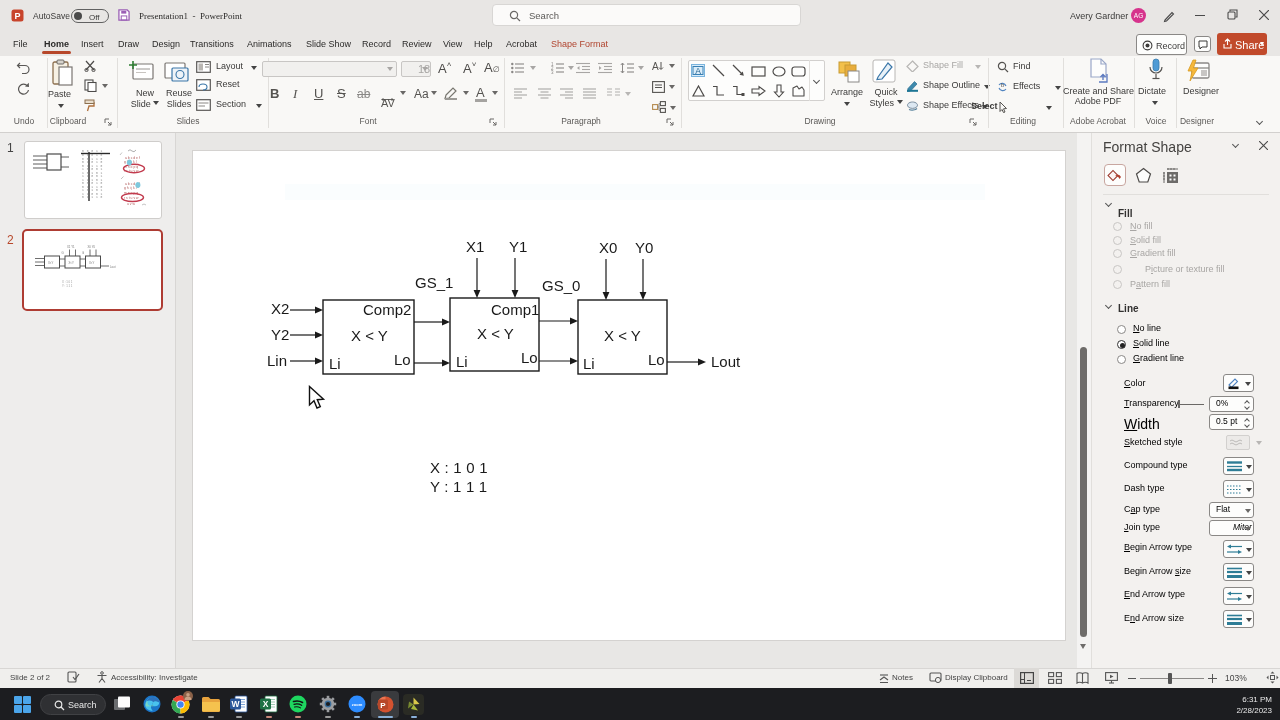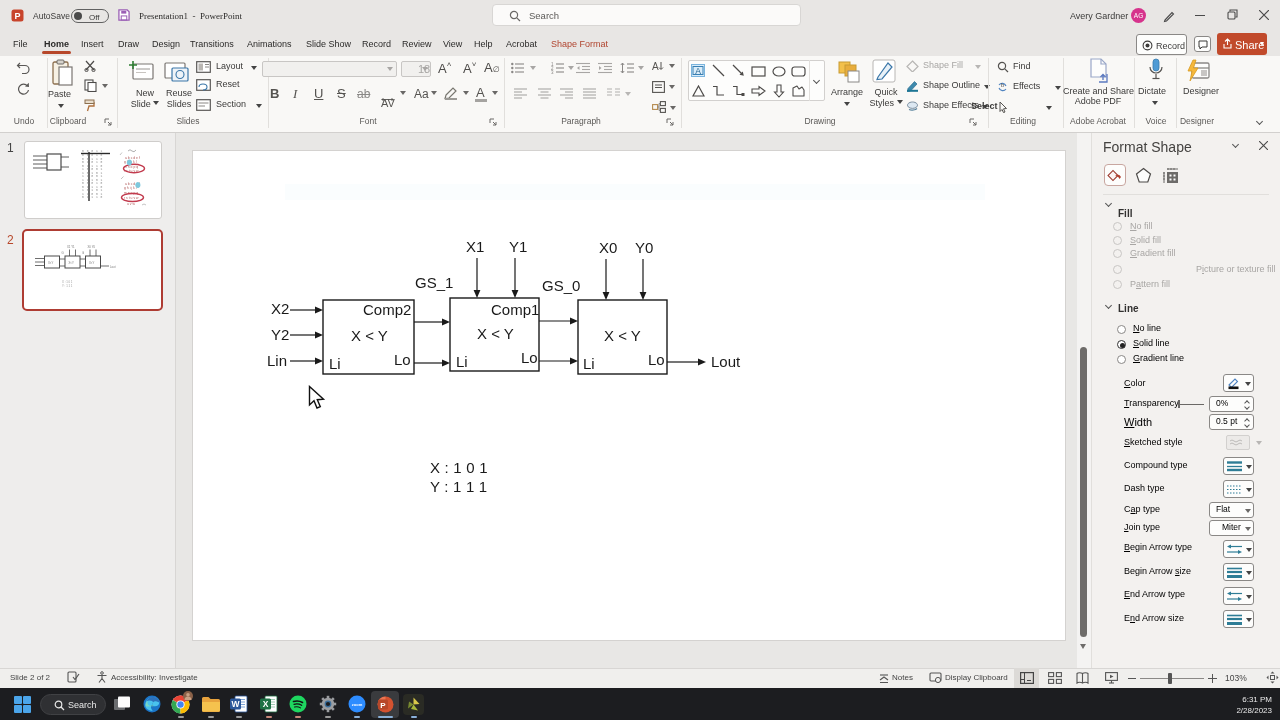--- a/index.html
+++ b/index.html
@@ -767,21 +767,21 @@
 <div class="ab grey" style="left:1113px;top:222px;width:9px;height:9px;border:1px solid #c8c6c4;border-radius:50%;"></div>
 <div class="ab grey" style="left:1130px;top:221px;font-size:9px;"><u>N</u>o fill</div>
 
 <div class="ab grey" style="left:1113px;top:236px;width:9px;height:9px;border:1px solid #c8c6c4;border-radius:50%;"></div>
 <div class="ab grey" style="left:1130px;top:235px;font-size:9px;"><u>S</u>olid fill</div>
 
 <div class="ab grey" style="left:1113px;top:249px;width:9px;height:9px;border:1px solid #c8c6c4;border-radius:50%;"></div>
 <div class="ab grey" style="left:1130px;top:248px;font-size:9px;"><u>G</u>radient fill</div>
 
 <div class="ab grey" style="left:1113px;top:265px;width:9px;height:9px;border:1px solid #c8c6c4;border-radius:50%;"></div>
-<div class="ab grey" style="left:1196px;top:264px;font-size:9px;">P<u>i</u>cture or texture fill</div>
+<div class="ab grey" style="left:1145px;top:264px;font-size:9px;">P<u>i</u>cture or texture fill</div>
 
 <div class="ab grey" style="left:1113px;top:280px;width:9px;height:9px;border:1px solid #c8c6c4;border-radius:50%;"></div>
 <div class="ab grey" style="left:1130px;top:279px;font-size:9px;">P<u>a</u>ttern fill</div>
 
 <div class="chev ab" style="left:1106px;top:303px;"></div>
 <div class="ab" style="left:1118px;top:303px;font-weight:bold;font-size:10px;color:#323130;">Line</div>
 
 <div class="ab" style="left:1117px;top:325px;width:9px;height:9px;border:1px solid #8a8886;border-radius:50%;background:#fff;"></div>
 <div class="ab" style="left:1133px;top:323px;font-size:9px;"><u>N</u>o line</div>
 
@@ -804,21 +804,21 @@
 
 <div class="ab" style="left:1124px;top:398px;font-size:9px;"><u>T</u>ransparency</div>
 <div class="ab" style="left:1178px;top:400px;width:1.5px;height:8px;background:#6a6866;"></div>
 <div class="ab" style="left:1178px;top:403.5px;width:26px;height:1.5px;background:#6a6866;"></div>
 <div class="ab" style="left:1209px;top:396px;width:45px;height:16px;background:#fdfdfc;border:1px solid #8a8886;border-radius:3px;font-size:8.5px;">
     <div style="margin:1px 0 0 6px;">0%</div>
   <div class="chevu ab" style="left:35px;top:4px;width:4px;height:4px;"></div>
     <div class="chev ab" style="left:35px;top:8px;width:4px;height:4px;"></div>
 </div>
 
-<div class="ab" style="left:1124px;top:416px;font-size:11px;"><u>W</u>idth</div>
+<div class="ab" style="left:1124px;top:416px;font-size:14px;"><u>W</u>idth</div>
 <div class="ab" style="left:1209px;top:414px;width:45px;height:16px;background:#fdfdfc;border:1px solid #8a8886;border-radius:3px;font-size:8.5px;">
     <div style="margin:1px 0 0 6px;">0.5 pt</div>
   <div class="chevu ab" style="left:35px;top:4px;width:4px;height:4px;"></div>
     <div class="chev ab" style="left:35px;top:8px;width:4px;height:4px;"></div>
 </div>
 
 <div class="ab" style="left:1124px;top:437px;font-size:9px;"><u>S</u>ketched style</div>
 <div class="ab" style="left:1226px;top:435px;width:24px;height:15px;background:#eceae8;border:1px solid #d2d0ce;border-radius:2px;">
   <svg class="ab" style="left:3px;top:3px" width="15" height="8" viewBox="0 0 15 8">
       <path d="M0 2 q2 -2 4 0 t4 0 t4 0 M0 5 q2 -2 4 0 t4 0 t4 0" fill="none" stroke="#bcbab8" stroke-width="1"></path>
@@ -851,21 +851,21 @@
 </div>
 
 <div class="ab" style="left:1124px;top:504px;font-size:9px;">C<u>a</u>p type</div>
 <div class="ab" style="left:1209px;top:502px;width:45px;height:16px;background:#fdfdfc;border:1px solid #8a8886;border-radius:3px;font-size:8.5px;">
     <div style="margin:1px 0 0 6px;">Flat</div>
     <div class="tri ab" style="left:35px;top:6px;border-top-color:#6a6866;"></div>
   </div>
 
 <div class="ab" style="left:1124px;top:522px;font-size:9px;"><u>J</u>oin type</div>
 <div class="ab" style="left:1209px;top:520px;width:45px;height:16px;background:#fdfdfc;border:1px solid #8a8886;border-radius:3px;font-size:8.5px;">
-    <div style="margin:1px 0 0 12px;">Miter</div>
+    <div style="margin:1px 0 0 23px;font-style:italic;">Miter</div>
     <div class="tri ab" style="left:35px;top:6px;border-top-color:#6a6866;"></div>
   </div>
 
 <div class="ab" style="left:1124px;top:542px;font-size:9px;"><u>B</u>egin Arrow type</div>
 <div class="ab" style="left:1223px;top:540px;width:31px;height:18px;background:#fdfdfc;border:1px solid #8a8886;border-radius:3px;">
   <svg class="ab" style="left:3px;top:3px" width="15" height="11" viewBox="0 0 15 11">
       <g stroke="#2e7d96" stroke-width="1.2">
         <line x1="2" y1="2.5" x2="15" y2="2.5"></line>
         <line x1="0" y1="8" x2="13" y2="8"></line>
       </g>

